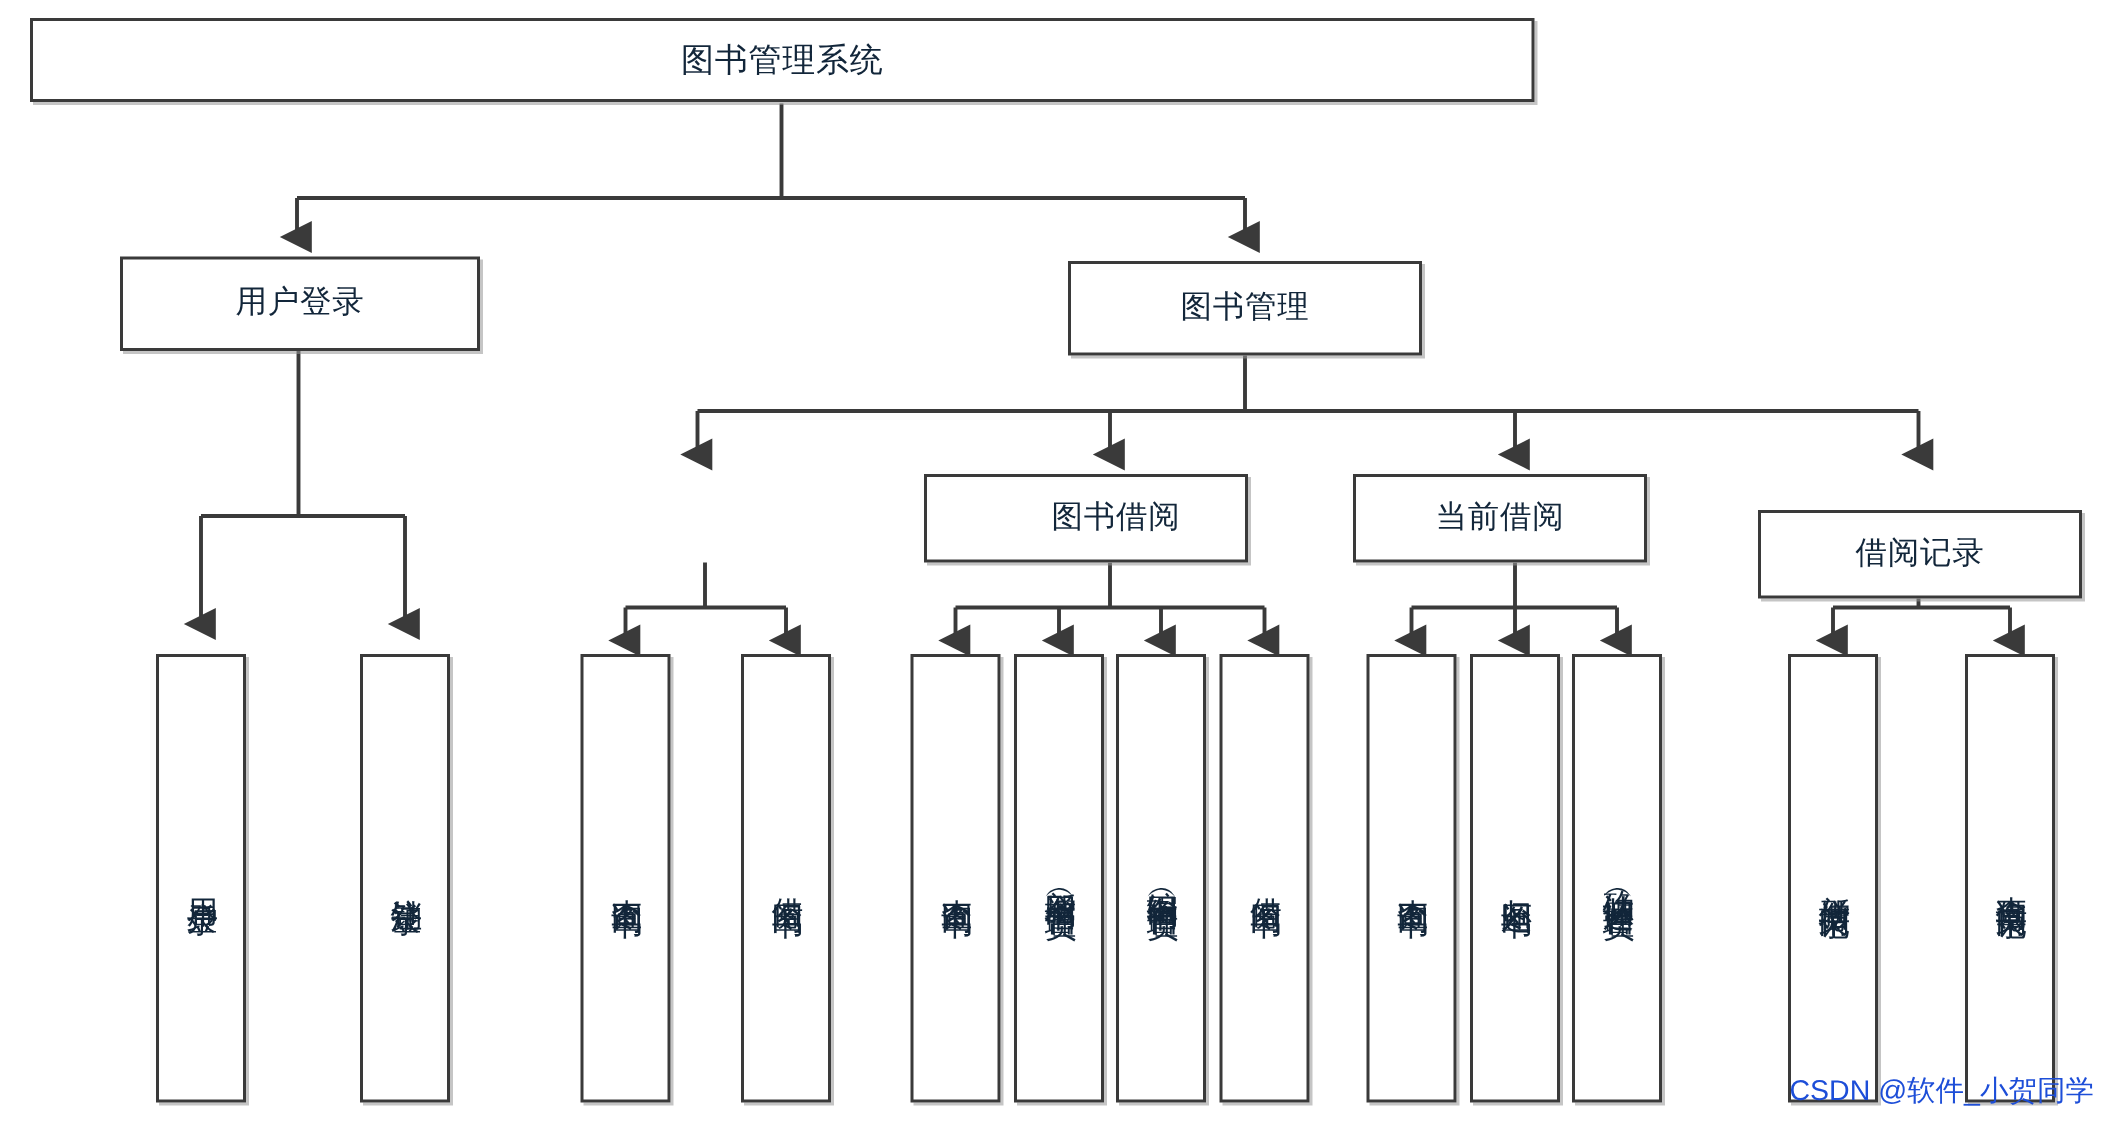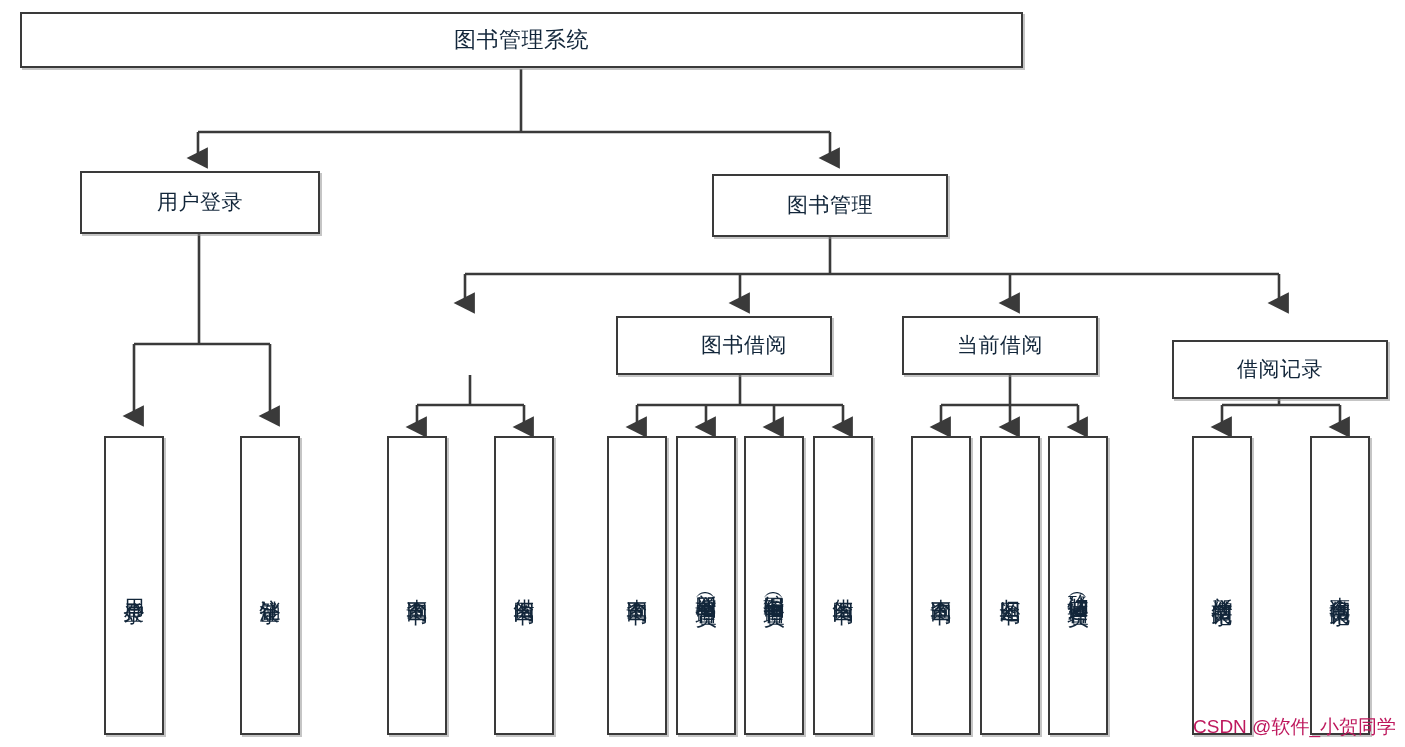--- a/index.html
+++ b/index.html
@@ -55,21 +55,21 @@
     text-orientation: upright;
     font-size: 21px;
     line-height: 1.15;
     letter-spacing: 2px;
     white-space: normal;
     max-height: 270px;
   }
   .watermark {
     position: absolute;
     font-size: 19px;
-    color: #be185d;
+    color: #1d4ed8;
     white-space: nowrap;
     user-select: none;
   }
 </style>
 </head>
 <body>
 
 <div id="canvas">
 
   <svg class="edges" viewBox="0 0 1405 747">

